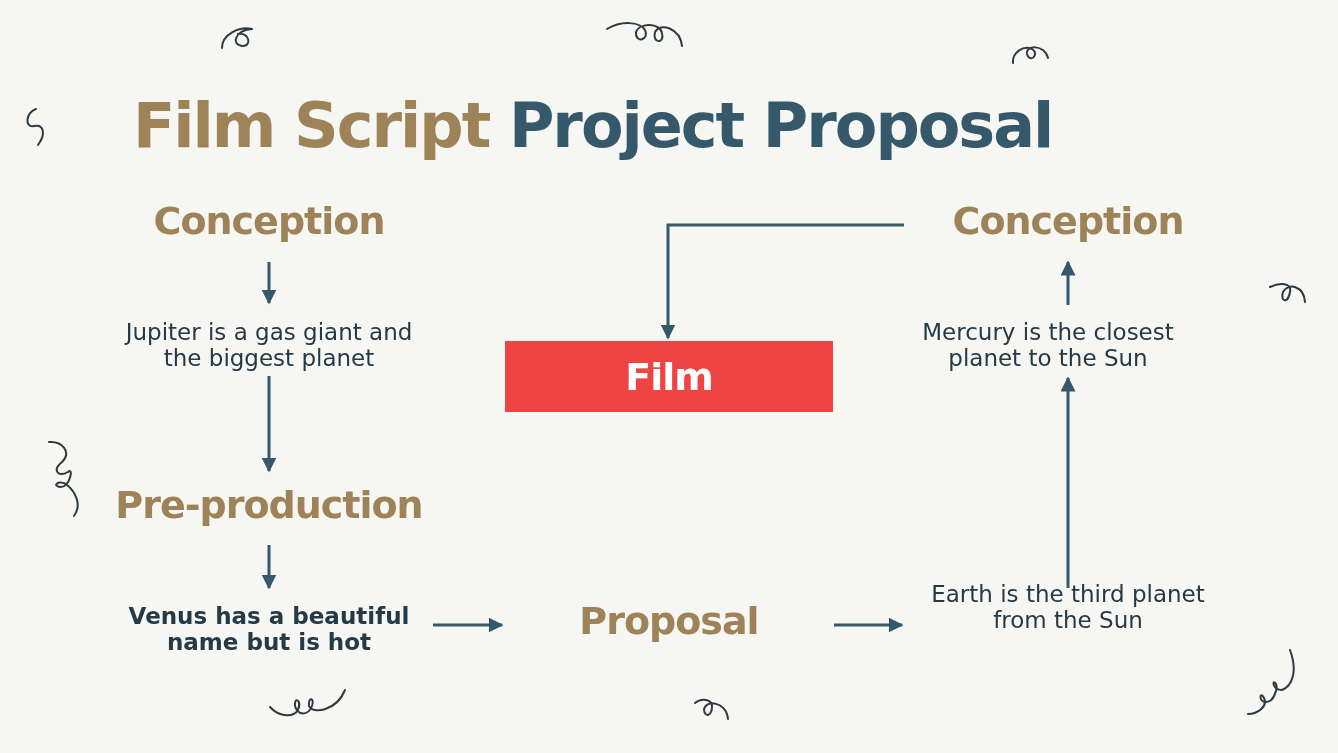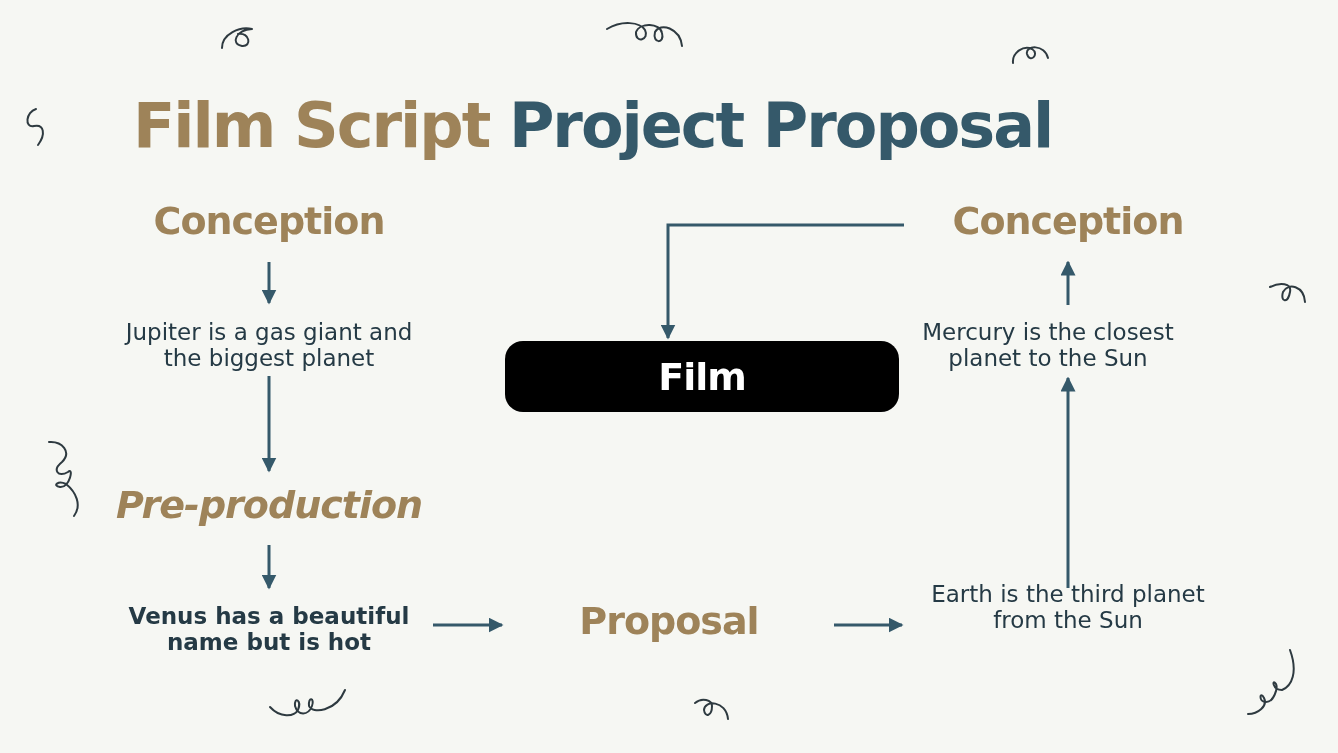--- a/index.html
+++ b/index.html
@@ -23,39 +23,39 @@
       font-weight: bold; font-size: 38px; color: #9e8359;
       text-align: center; letter-spacing: -1px; line-height: 46px;
       white-space: nowrap;
     }
     .desc {
       font-family: "DejaVu Sans", sans-serif;
       font-size: 23px; color: #253a45; text-align: center;
       line-height: 26px;
     }
     .film-box {
-      left: 505px; top: 341px; width: 394px; height: 71px;
-      background: #000000; display: flex; align-items: center; justify-content: center;
+      left: 505px; top: 341px; width: 328px; height: 71px;
+      background: #ef4444; display: flex; align-items: center; justify-content: center;
       font-family: "DejaVu Sans", sans-serif; font-weight: bold;
-      font-size: 38px; color: #ffffff; letter-spacing: -1px; border-radius: 18px;
+      font-size: 38px; color: #ffffff; letter-spacing: -1px;
     }
     svg.overlay { position: absolute; left: 0; top: 0; }
   </style>
 </head>
 <body>
 
 <div class="abs title">
   <span class="a">Film Script</span>
   <span class="b">Project Proposal</span>
 </div>
 
 <div class="abs stage" style="left:118px; top:198px; width:302px;">Conception</div>
 <div class="abs desc" style="left:108px; top:319px; width:322px;">Jupiter is a gas giant and the biggest planet</div>
 
-<div class="abs stage" style="left:108px; top:482px; width:322px;font-style:italic;">Pre-production</div>
+<div class="abs stage" style="left:108px; top:482px; width:322px;">Pre-production</div>
 <div class="abs desc" style="left:108px; top:603px; width:322px;font-weight:bold;">Venus has a beautiful name but is hot</div>
 
 <div class="abs stage" style="left:540px; top:598px; width:258px;">Proposal</div>
 <div class="abs desc" style="left:905px; top:581px; width:326px;">Earth is the third planet from the Sun</div>
 
 <div class="abs stage" style="left:930px; top:198px; width:276px;">Conception</div>
 <div class="abs desc" style="left:885px; top:319px; width:326px;">Mercury is the closest planet to the Sun</div>
 
 <div class="abs film-box">
   <span>Film</span>

